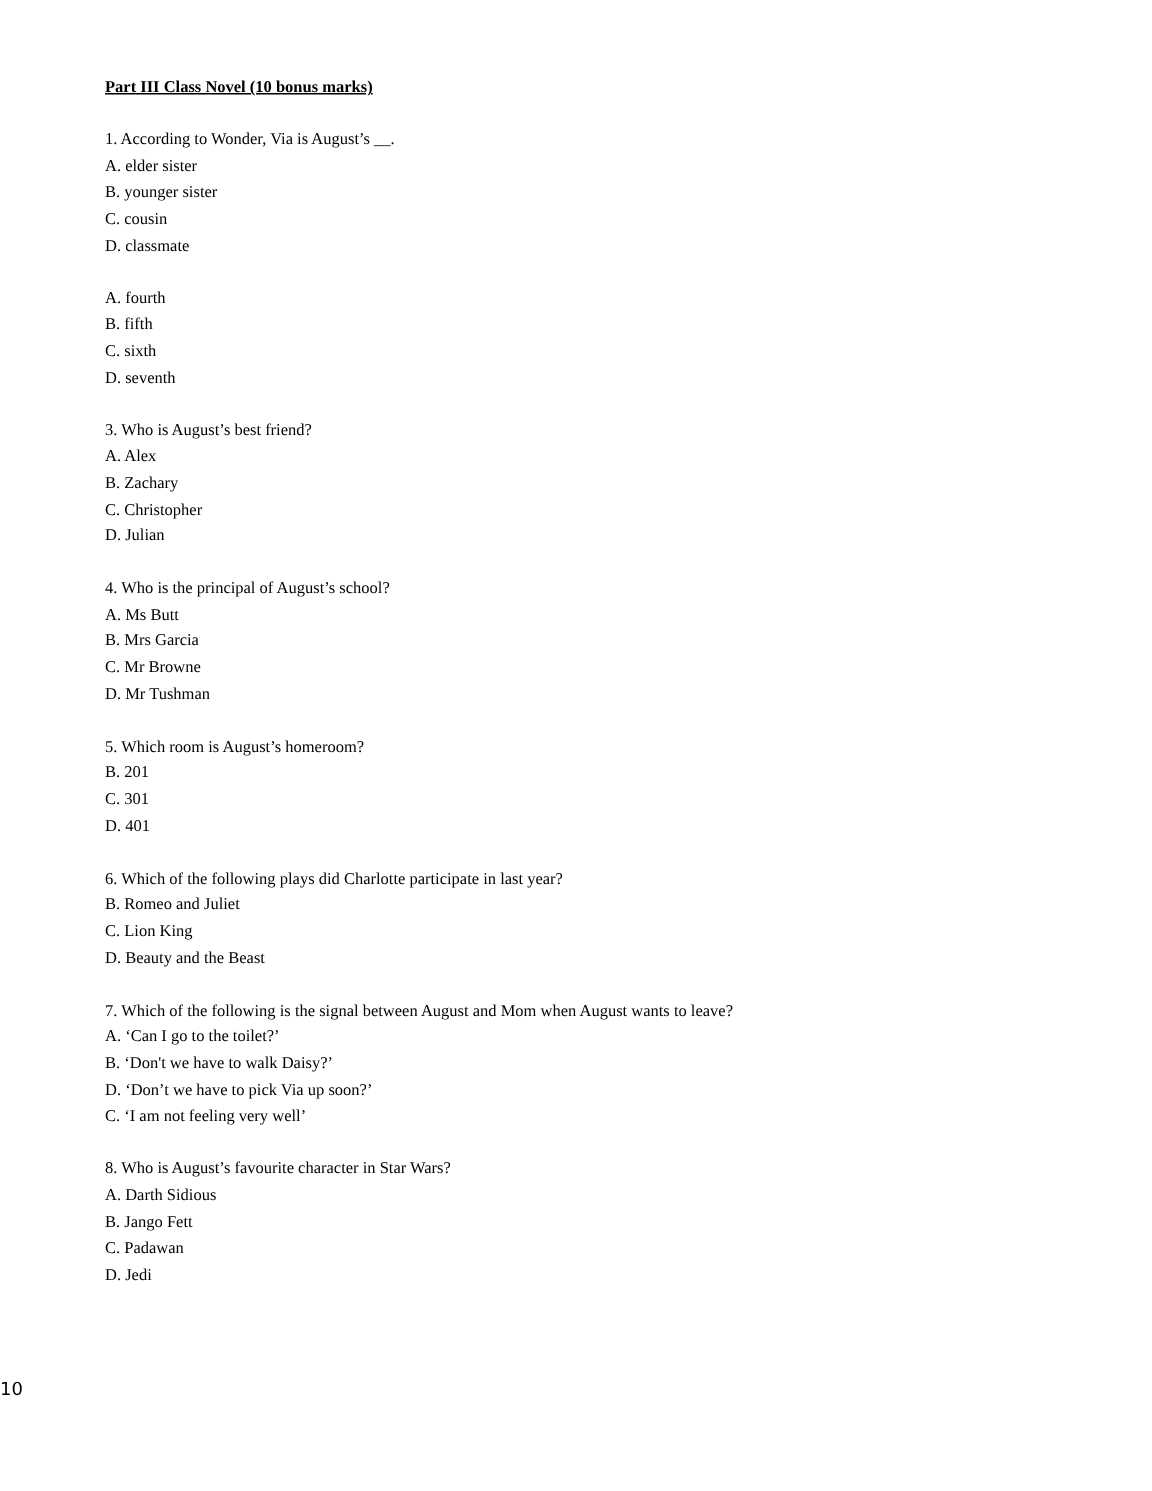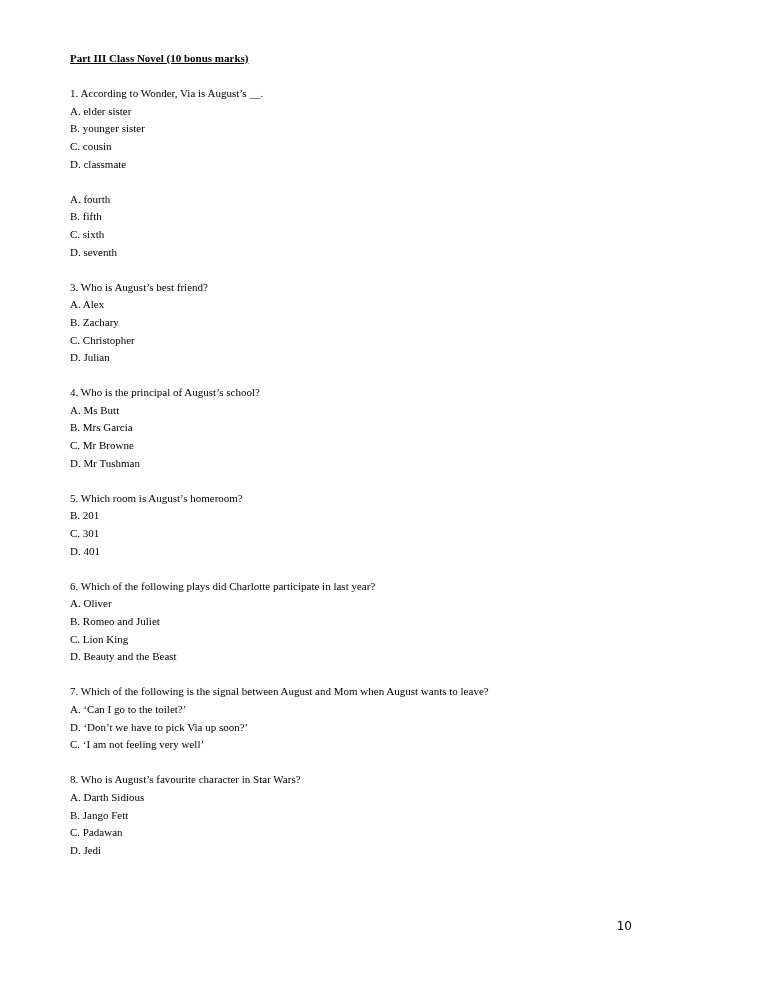--- a/index.html
+++ b/index.html
@@ -2,22 +2,22 @@
 <html><head>
 <meta charset="utf-8">
 <style>
   html, body { margin:0; padding:0; background:#ffffff; }
   body { width:768px; height:994px; position:relative; overflow:hidden;
          font-family:"Liberation Serif", serif; color:#000; }
   .page { position:absolute; left:70px; top:50px; width:640px; font-size:11px; line-height:17.6px; }
   .title { font-weight:bold; text-decoration:underline; margin-bottom:17.6px; }
   .question { margin-bottom:17.6px; }
   .q-text, .opt { white-space:nowrap; }
-  .page-num { position:absolute; top:919px; left:0; width:616px; text-align:right;
-              font-family:"DejaVu Sans", sans-serif; font-size:12px;padding-left:16px; }
+  .page-num { position:absolute; top:919px; left:0; width:616px; text-align:left;
+              font-family:"DejaVu Sans", sans-serif; font-size:12px; }
 </style>
 </head>
 <body>
 
 <div class="page">
   <div class="title">Part III Class Novel (10 bonus marks)</div>
 
   <div class="question">
     <div class="q-text">1. According to Wonder, Via is August’s __.</div>
     <div class="opt">A. elder sister</div>
@@ -51,29 +51,29 @@
 
   <div class="question">
     <div class="q-text">5. Which room is August’s homeroom?</div>
     <div class="opt">B. 201</div>
     <div class="opt">C. 301</div>
     <div class="opt">D. 401</div>
   </div>
 
   <div class="question">
     <div class="q-text">6. Which of the following plays did Charlotte participate in last year?</div>
-    <div class="opt">A. Oliver</div>
     <div class="opt">B. Romeo and Juliet</div>
     <div class="opt">C. Lion King</div>
     <div class="opt">D. Beauty and the Beast</div>
   </div>
 
   <div class="question">
     <div class="q-text">7. Which of the following is the signal between August and Mom when August wants to leave?</div>
     <div class="opt">A. ‘Can I go to the toilet?’</div>
+    <div class="opt">B. ‘Don't we have to walk Daisy?’</div>
     <div class="opt">D. ‘Don’t we have to pick Via up soon?’</div>
     <div class="opt">C. ‘I am not feeling very well’</div>
   </div>
 
   <div class="question">
     <div class="q-text">8. Who is August’s favourite character in Star Wars?</div>
     <div class="opt">A. Darth Sidious</div>
     <div class="opt">B. Jango Fett</div>
     <div class="opt">C. Padawan</div>
     <div class="opt">D. Jedi</div>

